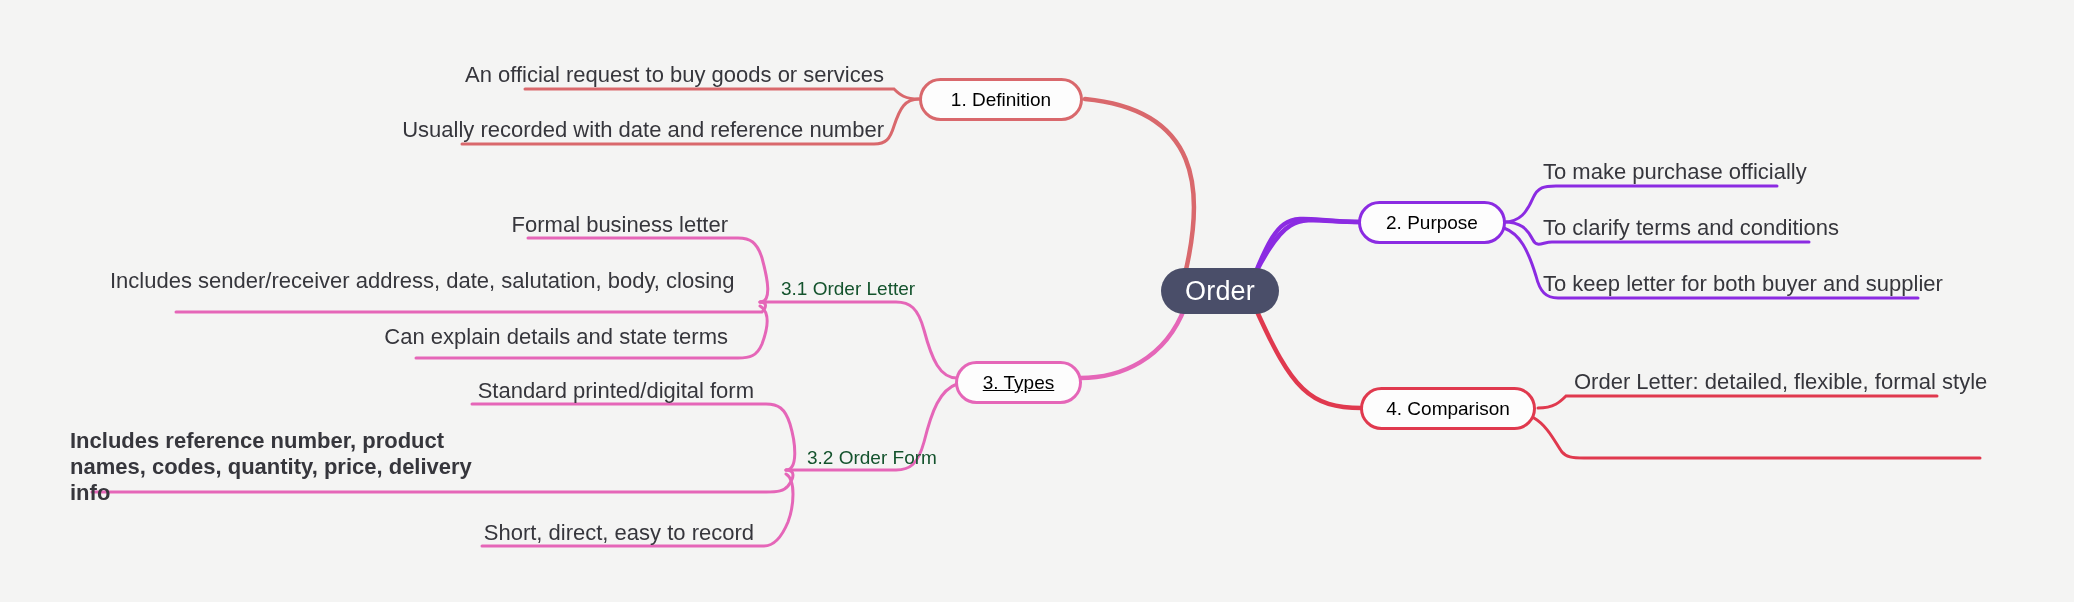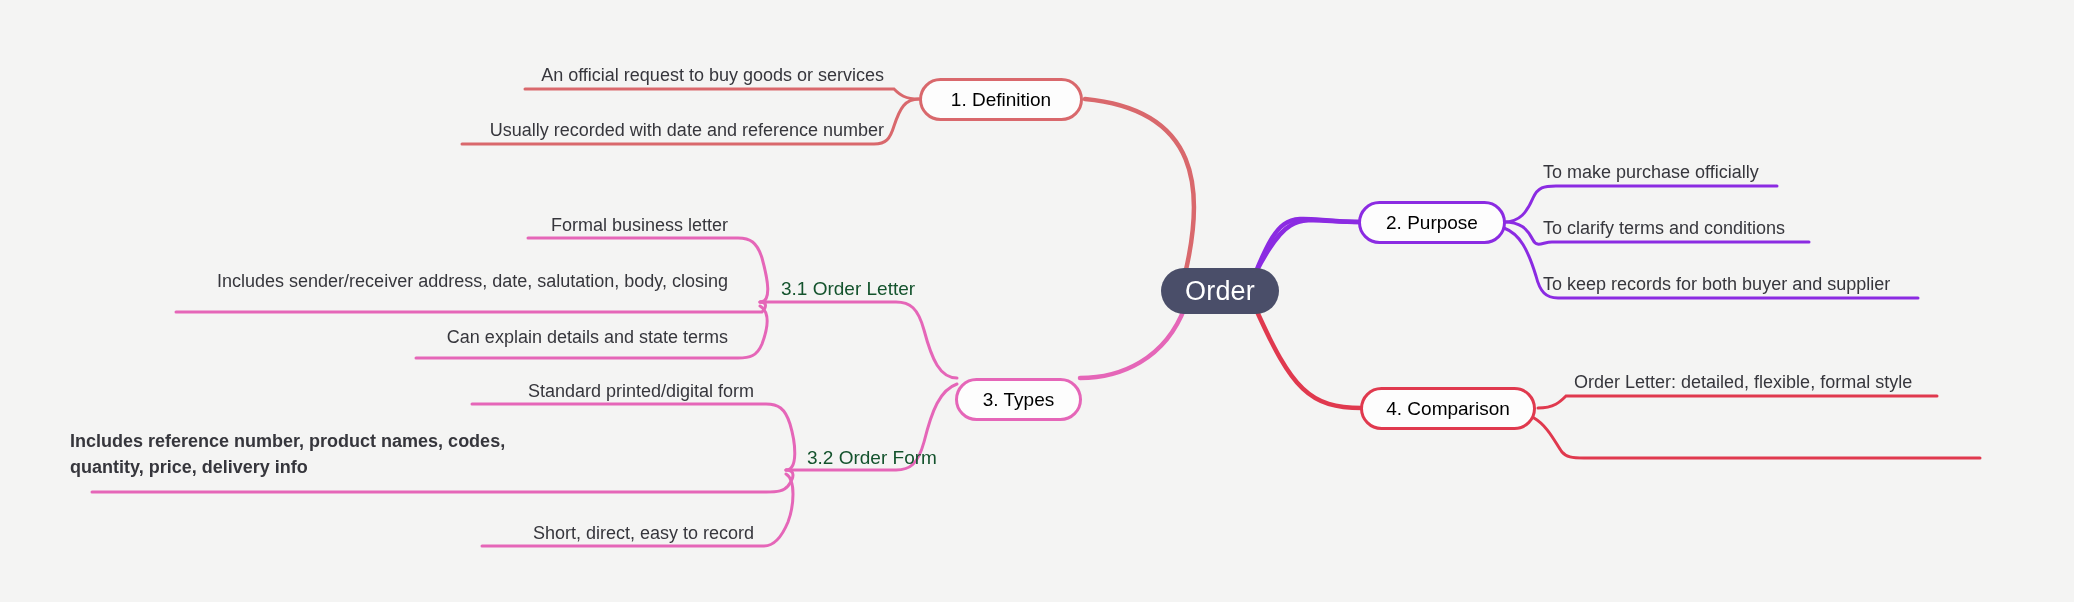--- a/index.html
+++ b/index.html
@@ -59,21 +59,21 @@
     position: absolute;
     color: #14532d;
     font-size: 19px;
     white-space: nowrap;
     line-height: 24px;
   }
   
   .leaf {
     position: absolute;
     color: #36363c;
-    font-size: 18px;
+    font-size: 22px;
     line-height: 26px;
     white-space: nowrap;
   }
   .leaf.wrap {
     white-space: normal;
   }
   .leaf.right-align {
     text-align: right;
   }
 </style>
@@ -124,23 +124,23 @@
     <span>1. Definition</span>
   </div>
   <div class="leaf right-align" style="left:394px; top:62px; width:490px;">An official request to buy goods or services</div>
   <div class="leaf right-align" style="left:332px; top:117px; width:552px;">Usually recorded with date and reference number</div>
 
   <div class="pill-node" style="left:1358px; top:201px; width:148px; height:43px; border-color:#8b2be2;">
     <span>2. Purpose</span>
   </div>
   <div class="leaf" style="left:1543px; top:159px;">To make purchase officially</div>
   <div class="leaf" style="left:1543px; top:215px;">To clarify terms and conditions</div>
-  <div class="leaf" style="left:1543px; top:271px;">To keep records for both buyer and supplier</div>
+  <div class="leaf" style="left:1543px; top:271px;">To keep letter for both buyer and supplier</div>
 
-  <div class="pill-node" style="left:955px; top:378px; width:127px; height:43px; border-color:#e566b8;">
+  <div class="pill-node" style="left:955px; top:361px; width:127px; height:43px; border-color:#e566b8;text-decoration:underline;">
     <span>3. Types</span>
   </div>
 
   <div class="sub-node" style="left:781px; top:277px;">3.1 Order Letter</div>
   <div class="leaf right-align" style="left:268px; top:212px; width:460px;">Formal business letter</div>
   <div class="leaf right-align" style="left:110px; top:268px; width:618px;">Includes sender/receiver address, date, salutation, body, closing</div>
   <div class="leaf right-align" style="left:268px; top:324px; width:460px;">Can explain details and state terms</div>
 
   <div class="sub-node" style="left:807px; top:446px;">3.2 Order Form</div>
   <div class="leaf right-align" style="left:294px; top:378px; width:460px;">Standard printed/digital form</div>

